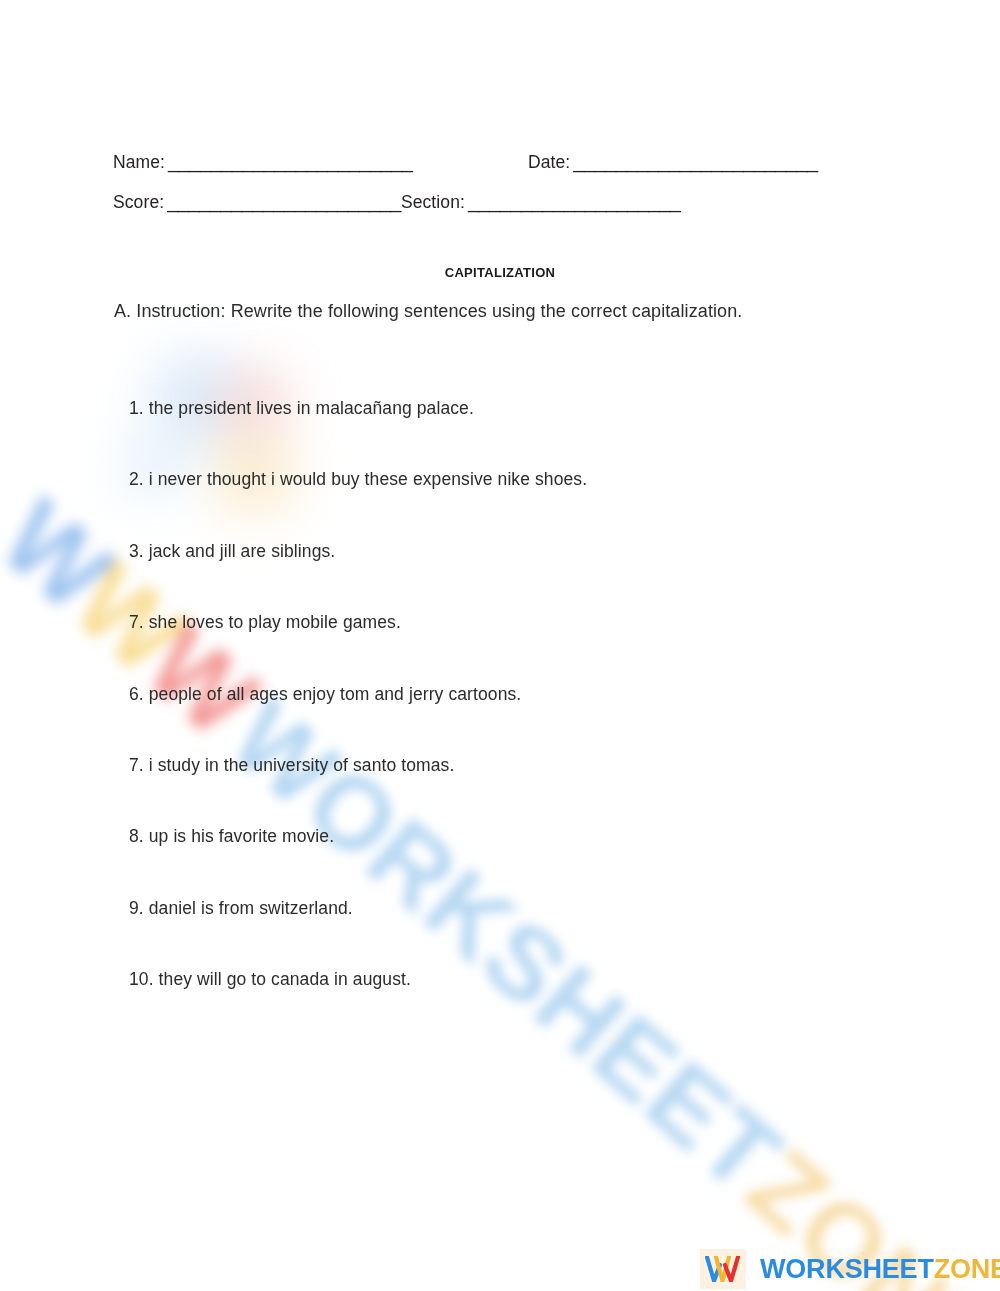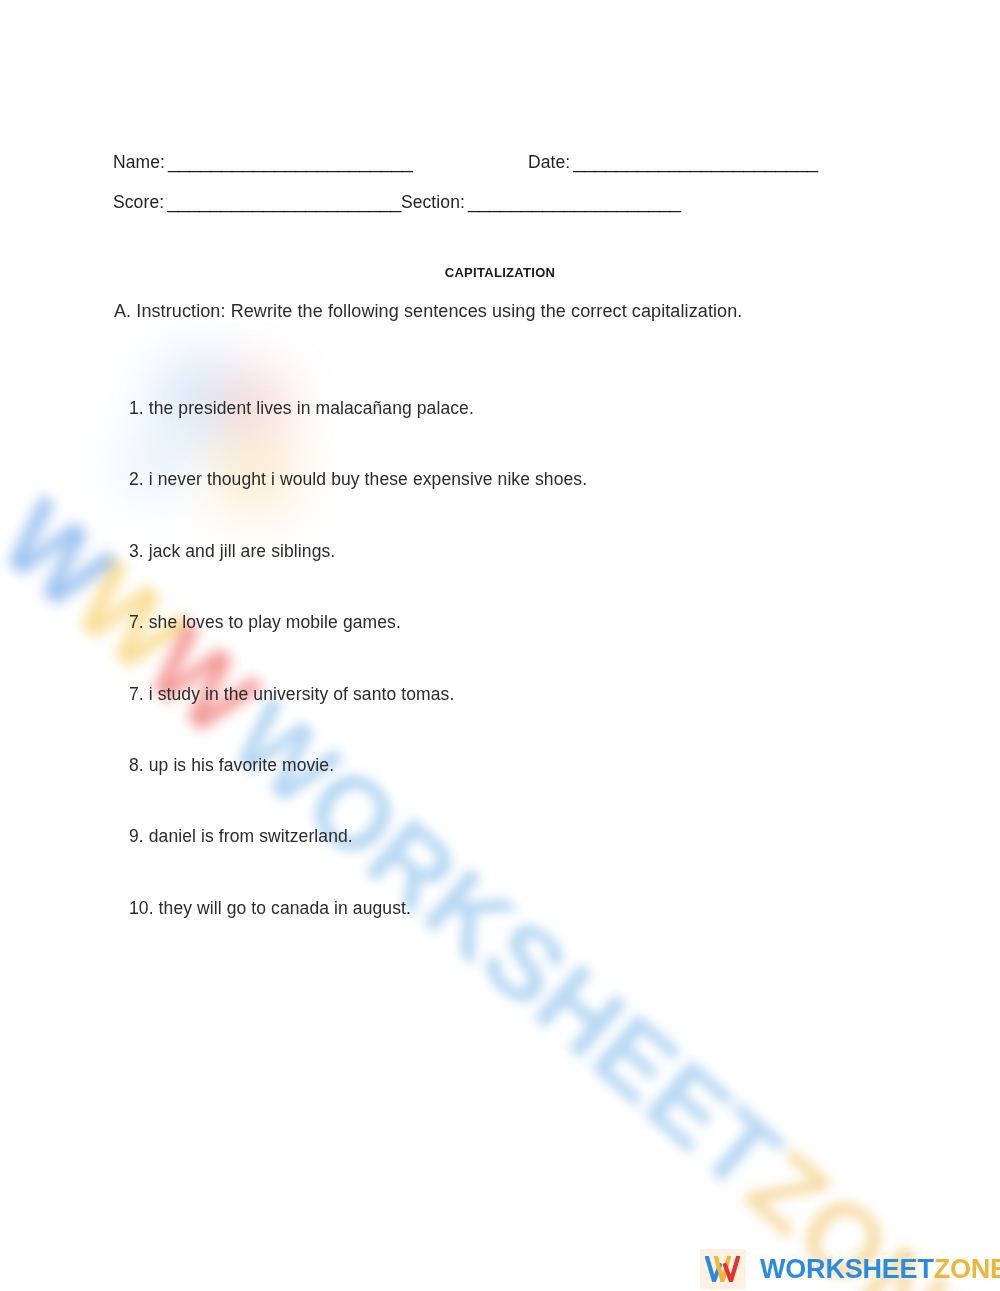--- a/index.html
+++ b/index.html
@@ -210,20 +210,21 @@
 
     <div class="title">CAPITALIZATION</div>
 
     <div class="instruction">A. Instruction: Rewrite the following sentences using the correct capitalization.</div>
 
     <div class="items">
       <div class="item">1. the president lives in malacañang palace.</div>
       <div class="item">2. i never thought i would buy these expensive nike shoes.</div>
       <div class="item">3. jack and jill are siblings.</div>
       <div class="item">7. she loves to play mobile games.</div>
+      <div class="item">6. people of all ages enjoy tom and jerry cartoons.</div>
       <div class="item">7. i study in the university of santo tomas.</div>
       <div class="item">8. up is his favorite movie.</div>
       <div class="item">9. daniel is from switzerland.</div>
       <div class="item">10. they will go to canada in august.</div>
     </div>
 
     <div class="footer-logo">
       <span class="logo-mark">
         <svg width="36" height="26" viewBox="0 0 36 26" aria-hidden="true">
           <path d="M2 1 L9 25 L15 9" fill="none" stroke="#2a8ce0" stroke-width="4.2" stroke-linecap="round" stroke-linejoin="round"></path>

